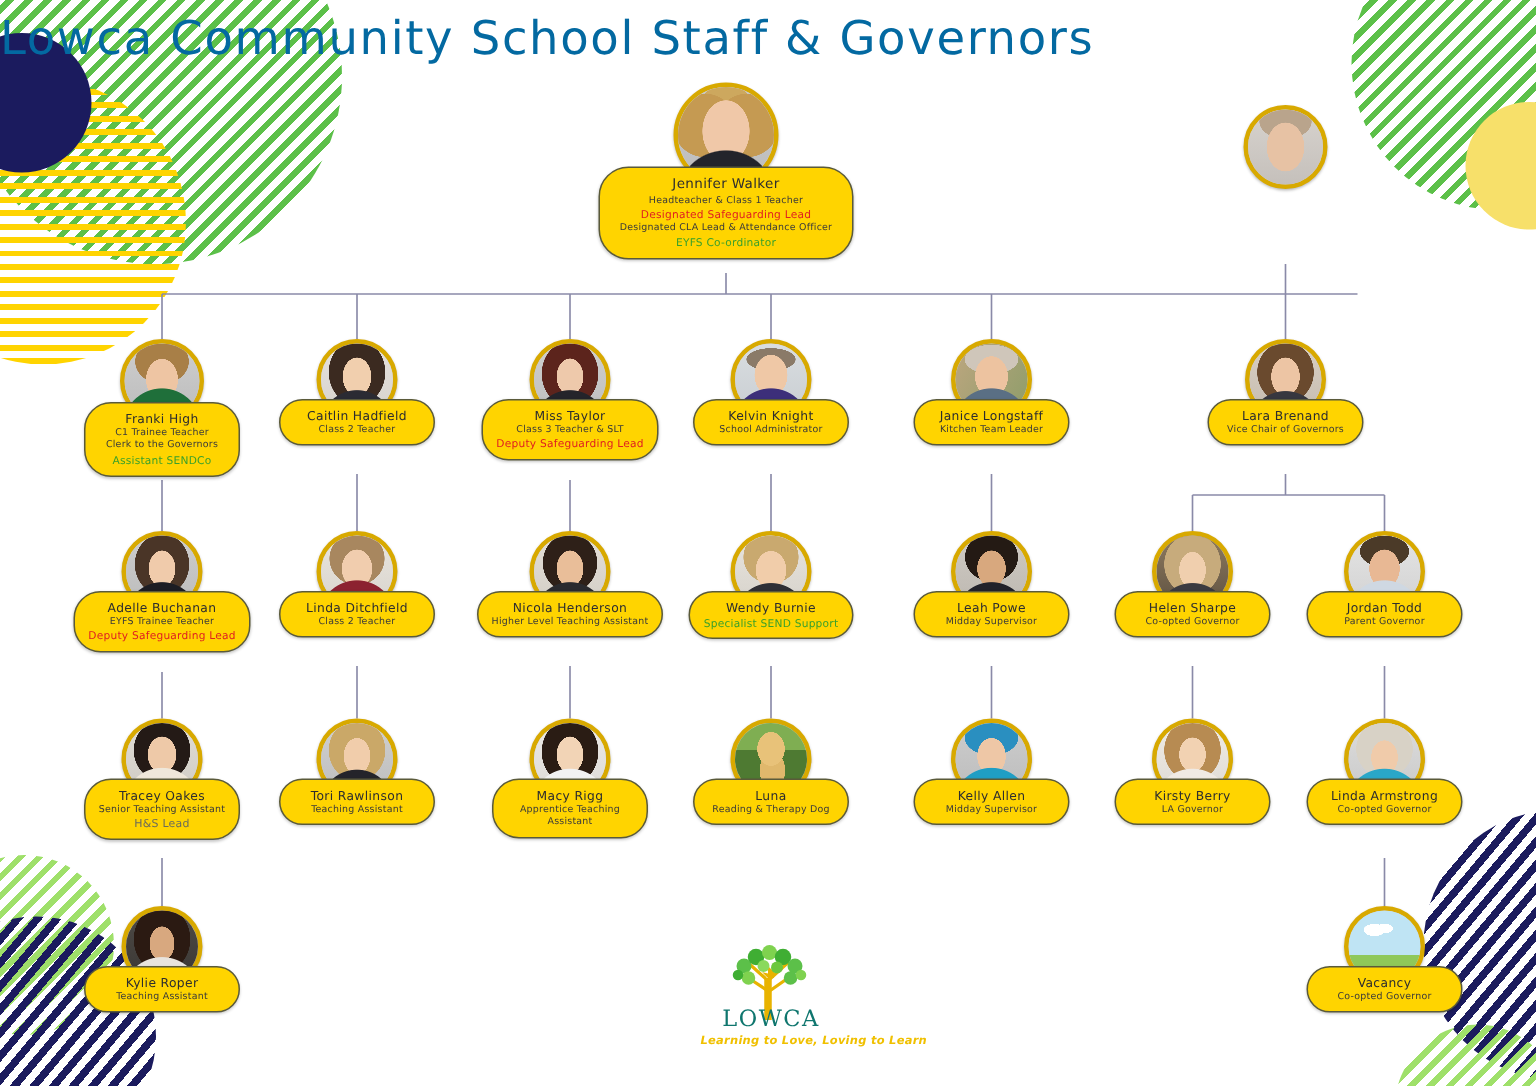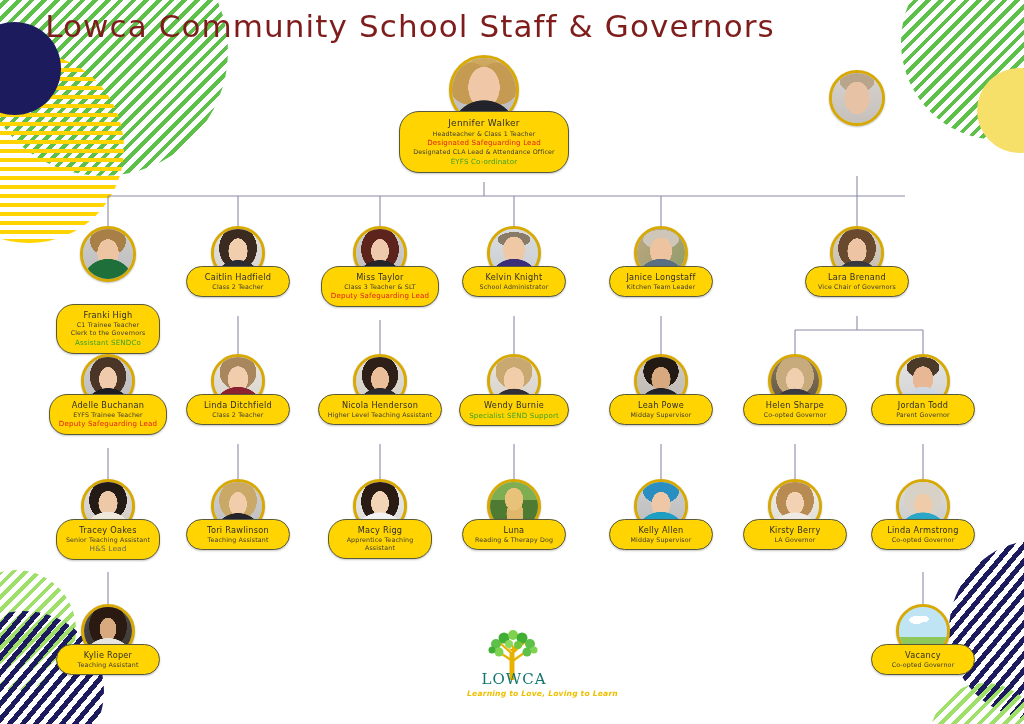--- a/index.html
+++ b/index.html
@@ -47,22 +47,22 @@
     background-image: repeating-linear-gradient(
       -50deg,
       #1b1b5e 0px, #1b1b5e 5px,
       rgba(255,255,255,0) 5px, rgba(255,255,255,0) 10px);
   }
 
   
   #title {
     position: absolute;
     top: 8px; left: 0; width: 820px;
-    text-align: center;
-    color: #7f1d1d;
+    text-align: left;
+    color: #0369a1;
     font-family: "DejaVu Sans", sans-serif;
     font-size: 31px;
     font-weight: 400;
     letter-spacing: 1.1px;
     z-index: 12;
     white-space: nowrap;
   }
 
   
   #lines { position: absolute; top: 0; left: 0; z-index: 2; }
@@ -234,21 +234,21 @@
 
   <div class="node" style="left:803px; top:70px; width:108px;">
     <div class="photo" style="width:56px;height:56px;">
       <div class="pimg" style="background-image:
         radial-gradient(ellipse 20px 26px at 50% 50%, #e7c2a4 0 62%, rgba(0,0,0,0) 63%),
         radial-gradient(ellipse 24px 16px at 50% 16%, #b9a48c 0 72%, rgba(0,0,0,0) 73%),
         linear-gradient(#d7d3ce,#c5c0bb);"></div>
     </div>
   </div>
 
-  <div class="node" style="left:52px; top:226px; width:112px;gap:36px;">
+  <div class="node" style="left:52px; top:226px; width:112px;">
     <div class="photo" style="width:56px;height:56px;">
       <div class="pimg" style="background-image:
         radial-gradient(circle at 50% 112%, #1f6f3a 0 42%, rgba(0,0,0,0) 43%),
         radial-gradient(ellipse 17px 22px at 50% 48%, #eec5a3 0 62%, rgba(0,0,0,0) 63%),
         radial-gradient(ellipse 24px 20px at 50% 24%, #a87f47 0 74%, rgba(0,0,0,0) 75%),
         linear-gradient(#cecece,#bcbcbc);"></div>
     </div>
     <div class="card">
       <div class="nm">Franki High</div>
       <div class="rl">C1 Trainee Teacher</div>

